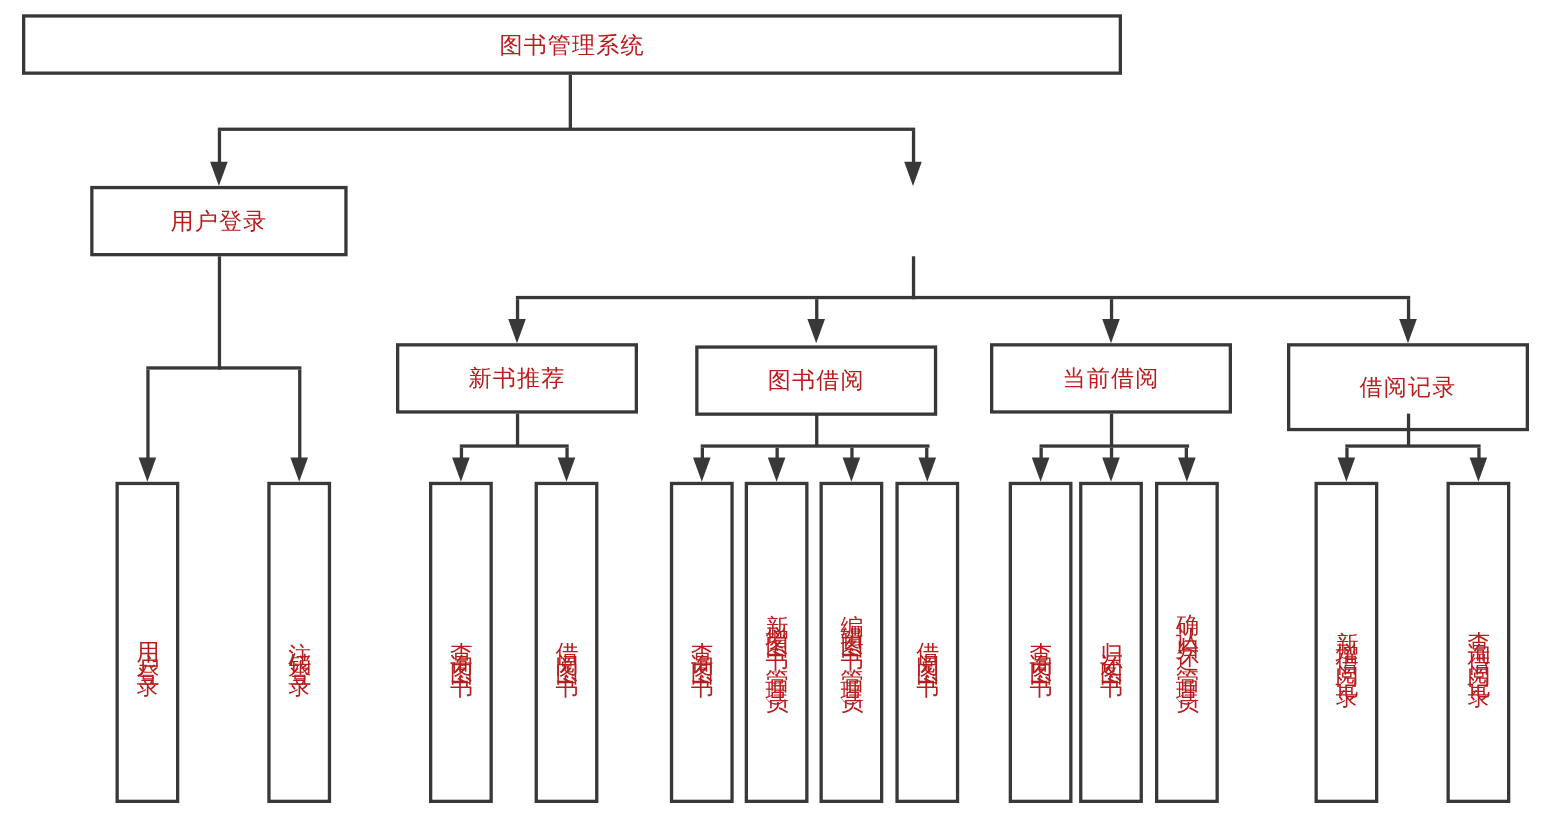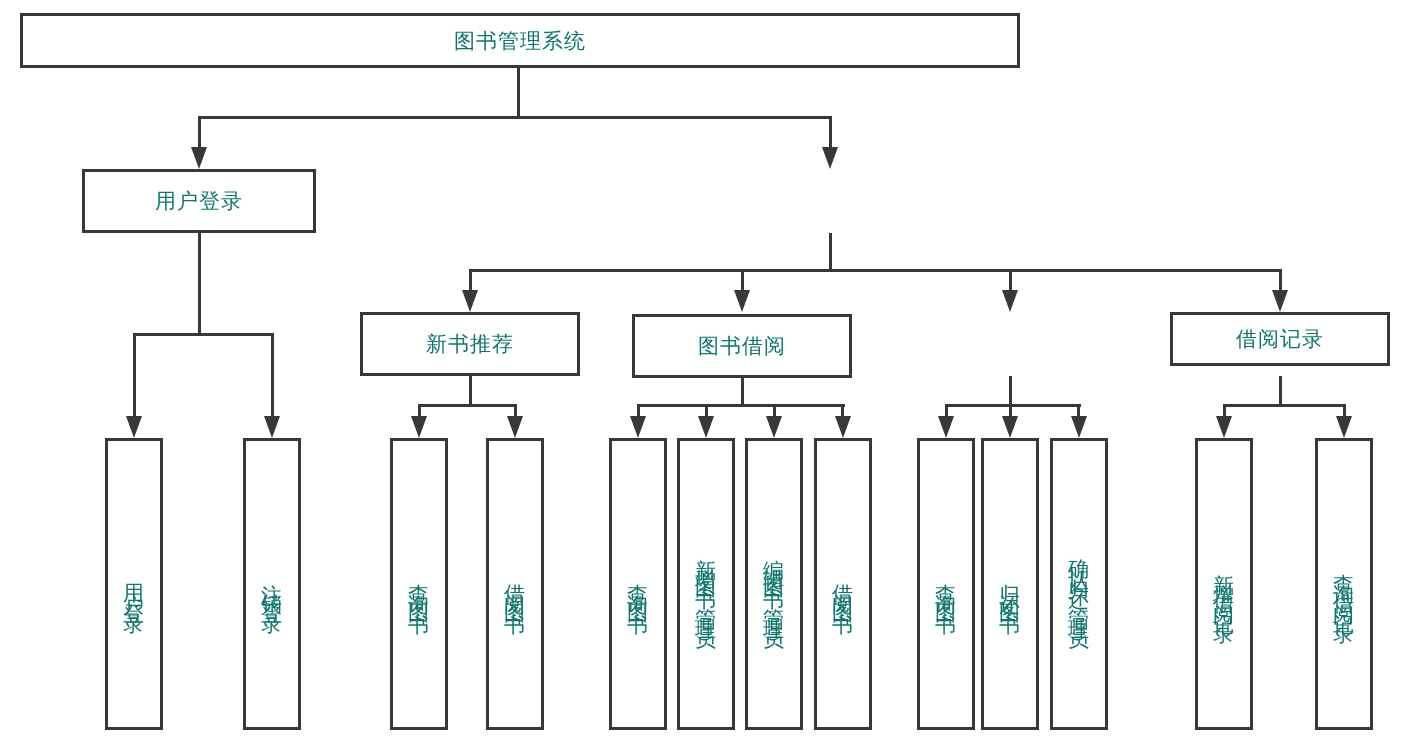--- a/index.html
+++ b/index.html
@@ -5,21 +5,21 @@
   * { margin:0; padding:0; box-sizing:border-box; }
   html,body { background:#ffffff; }
   body { font-family:"Liberation Sans", sans-serif; }
   .canvas {
     position:relative; width:1405px; height:747px;
     background:#ffffff; overflow:hidden;
   }
   .b {
     position:absolute; border:3px solid #383838; background:#ffffff;
     display:flex; align-items:center; justify-content:center;
-    color:#0f766e; font-size:21px; letter-spacing:1px; 
+    color:#b91c1c; font-size:21px; letter-spacing:1px; 
   }
   .vb {
     writing-mode:vertical-rl; letter-spacing:10px; line-height:1;
     padding-top:6px;
   }
   .ln { position:absolute; background:#383838; }
   .ar {
     position:absolute; width:0; height:0;
     border-left:8px solid transparent; border-right:8px solid transparent;
     border-top:22px solid #383838;
@@ -37,22 +37,23 @@
 
   <div class="b" style="left:20px;top:13px;width:1000px;height:55px">图书管理系统</div>
 
   <div class="b" style="left:82px;top:169px;width:234px;height:64px">用户登录</div>
 
 
   <div class="b" style="left:360px;top:312px;width:220px;height:64px">新书推荐</div>
 
   <div class="b" style="left:632px;top:314px;width:220px;height:64px">图书借阅</div>
 
+  <div class="b" style="left:900px;top:312px;width:220px;height:64px">当前借阅</div>
 
-  <div class="b" style="left:1170px;top:312px;width:220px;height:54px">借阅记录</div>
+  <div class="b" style="left:1170px;top:312px;width:220px;height:80px">借阅记录</div>
 
   <div class="b vb" style="left:105px;top:438px;width:58px;height:292px">用户登录</div>
 
   <div class="b vb" style="left:243px;top:438px;width:58px;height:292px">注销登录</div>
 
   <div class="b vb" style="left:390px;top:438px;width:58px;height:292px">查询图书</div>
 
   <div class="b vb" style="left:486px;top:438px;width:58px;height:292px">借阅图书</div>
 
   <div class="b vb" style="left:609px;top:438px;width:58px;height:292px">查询图书</div>

